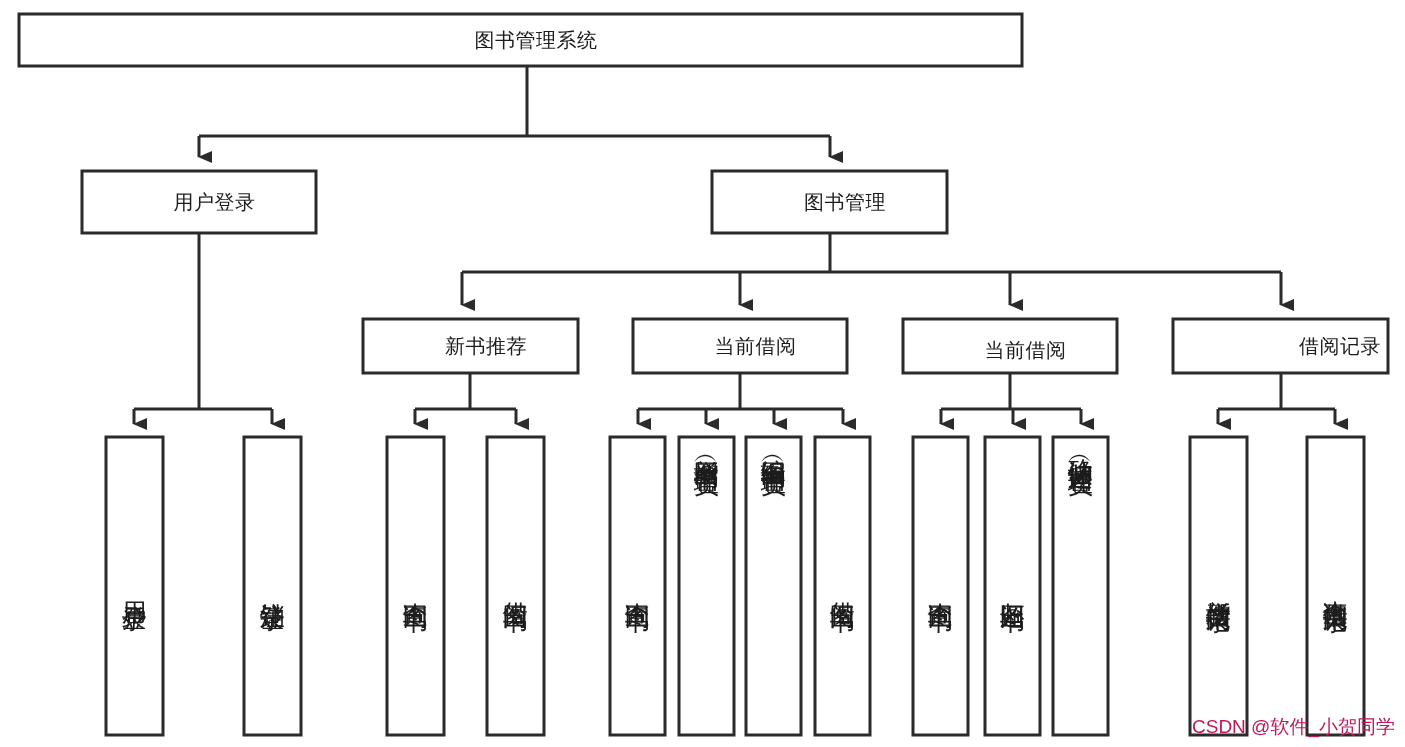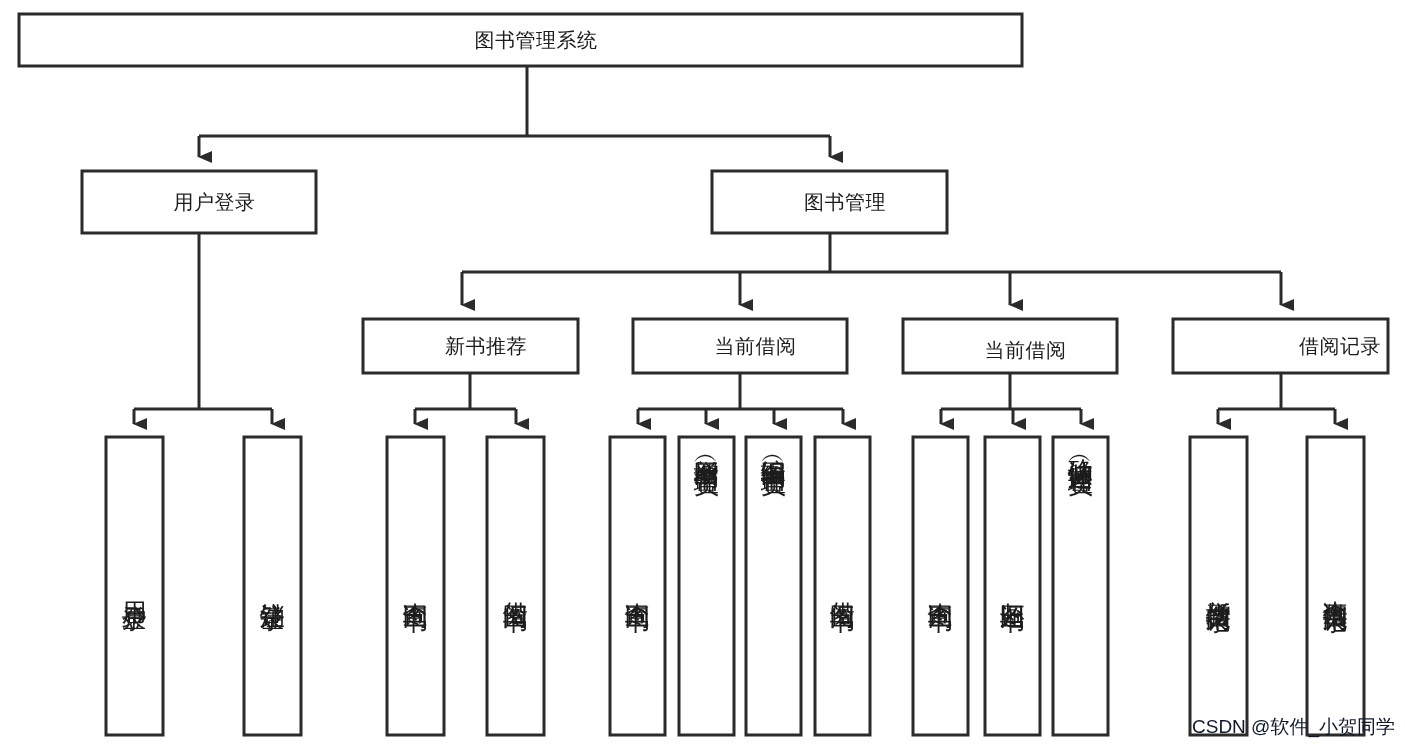--- a/index.html
+++ b/index.html
@@ -65,21 +65,21 @@
   }
   .node-label.vertical.centered {
     justify-content: center;
     padding-top: 0;
   }
   .watermark {
     position: absolute;
     left: 1192px;
     top: 714px;
     font-size: 19px;
-    color: #0f172a;
+    color: #be185d;
     font-family: "Liberation Sans", "DejaVu Sans", sans-serif;
     white-space: nowrap;
   }
 </style>
 </head>
 <body>
 
 <div id="diagram-root">
 
   <svg class="flow" viewBox="0 0 1405 747">

